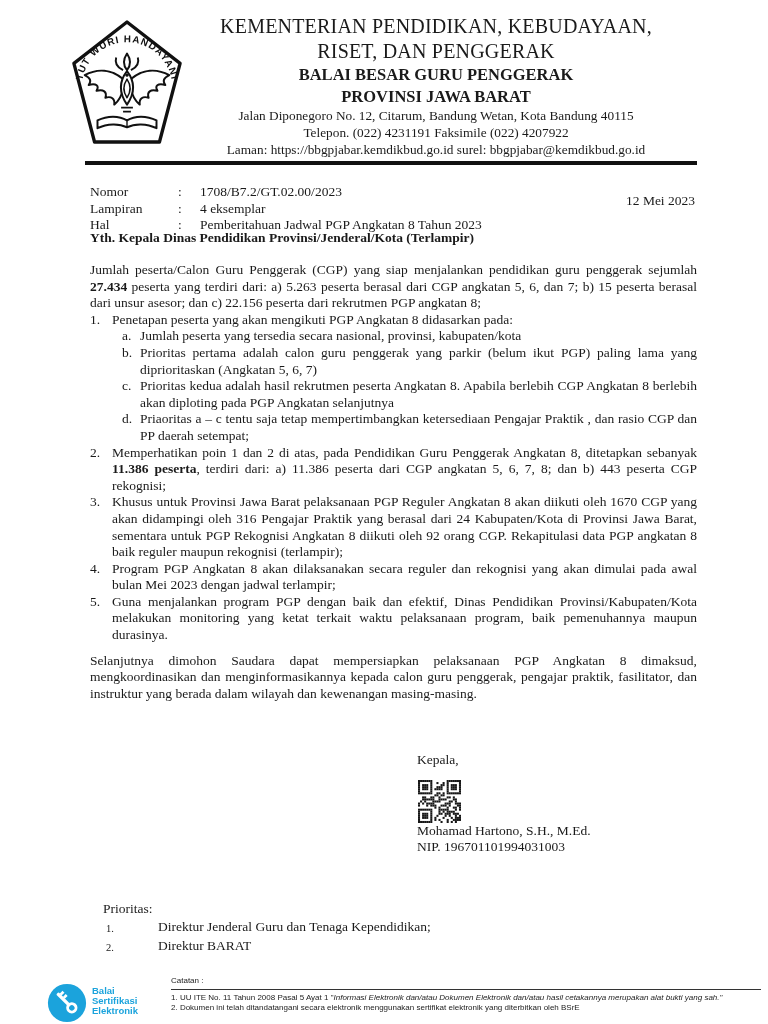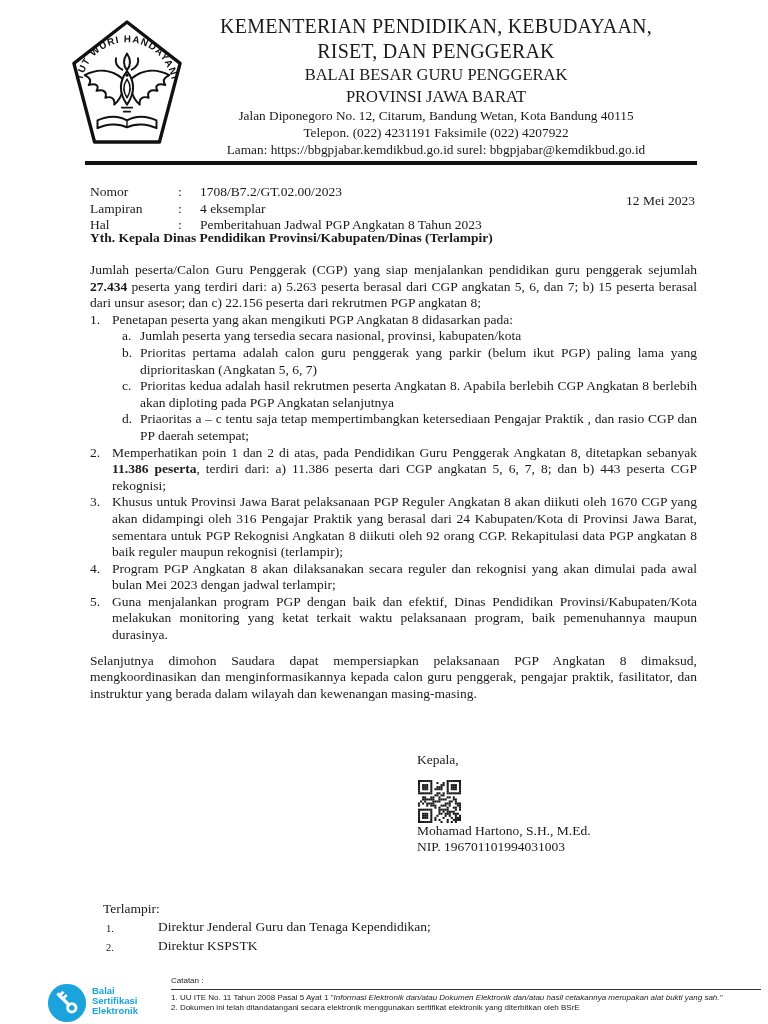--- a/index.html
+++ b/index.html
@@ -7,21 +7,21 @@
   .page {
     position: relative; width: 768px; height: 1024px; overflow: hidden;
     background: #ffffff; color: #1a1a1a;
     font-family: "Liberation Serif", "DejaVu Serif", serif;
     font-size: 13.5px; line-height: 16.6px;
   }
   
   .logo { position: absolute; left: 68px; top: 17px; width: 118px; height: 132px; }
   .header-text { position: absolute; left: 190px; top: 14px; width: 492px; text-align: center; }
   .h-min { font-size: 20px; line-height: 25px; letter-spacing: 0.2px; }
-  .h-office { font-size: 16.5px; line-height: 21.5px; font-weight: normal; }
+  .h-office { font-size: 16.5px; line-height: 21.5px; font-weight: bold; }
   .h-addr { font-size: 13.3px; line-height: 17px; }
   .rule { position: absolute; left: 85px; top: 161px; width: 612px; height: 3px;
           border-top: 1.5px solid #111; border-bottom: 3px solid #111; }
   
   .meta { position: absolute; left: 90px; top: 184px; width: 607px; }
   .mrow { display: flex; line-height: 16.5px; }
   .mlabel { width: 88px; flex: none; }
   .mcolon { width: 22px; flex: none; }
   .mvalue { flex: 1; }
   .date { position: absolute; right: 2px; top: 9px; }
@@ -106,21 +106,21 @@
       <span class="mvalue">4 eksemplar</span>
     </div>
     <div class="mrow">
       <span class="mlabel">Hal</span>
       <span class="mcolon">:</span>
       <span class="mvalue">Pemberitahuan Jadwal PGP Angkatan 8 Tahun 2023</span>
     </div>
     <div class="date">12 Mei 2023</div>
   </div>
 
-  <div class="recipient">Yth. Kepala Dinas Pendidikan Provinsi/Kabupaten/Dinas (Terlampir)</div>
+  <div class="recipient">Yth. Kepala Dinas Pendidikan Provinsi/Jenderal/Kota (Terlampir)</div>
 
   <div class="body">
     <p class="para"><span>Jumlah peserta/Calon Guru Penggerak (CGP) yang siap menjalankan pendidikan guru penggerak sejumlah </span><b>27.434</b><span> peserta yang terdiri dari: a) 5.263 peserta berasal dari CGP angkatan 5, 6, dan 7; b) 15 peserta berasal dari unsur asesor; dan c) 22.156 peserta dari rekrutmen PGP angkatan 8;</span></p>
 
     <div class="li">
       <span class="num">1.</span>
       <div class="litext">
         <div>Penetapan peserta yang akan mengikuti PGP Angkatan 8 didasarkan pada:</div>
         <div class="sub">
           <span class="sl">a.</span>
@@ -384,28 +384,28 @@
         <rect x="22" y="40" width="2" height="2" fill="#161616"></rect>
         <rect x="28" y="40" width="2" height="2" fill="#161616"></rect>
         <rect x="32" y="40" width="2" height="2" fill="#161616"></rect>
         <rect x="36" y="40" width="2" height="2" fill="#161616"></rect>
       </svg>
     <div class="sig-name">Mohamad Hartono, S.H., M.Ed.</div>
     <div>NIP. 196701101994031003</div>
   </div>
 
   <div class="tembusan">
-    <div>Terlampir:</div>
+    <div>Prioritas:</div>
     <div class="trow">
       <span class="tnum">1.</span>
       <span>Direktur Jenderal Guru dan Tenaga Kependidikan;</span>
     </div>
     <div class="trow">
       <span class="tnum">2.</span>
-      <span>Direktur KSPSTK</span>
+      <span>Direktur BARAT</span>
     </div>
   </div>
 
   <svg class="bsre-logo" viewBox="0 0 44 44" aria-hidden="true">
     <circle cx="22" cy="22" r="21" fill="#1ba3dc"></circle>
     <g transform="rotate(-45 22 22)" stroke="#fff" fill="#fff">
       <circle cx="22" cy="29.5" r="4.6" fill="none" stroke-width="3.2"></circle>
       <rect x="20.2" y="7" width="3.6" height="19" stroke="none" rx="1"></rect>
       <rect x="23.5" y="9" width="4.5" height="3" stroke="none"></rect>
       <rect x="23.5" y="14" width="4.5" height="3" stroke="none"></rect>

